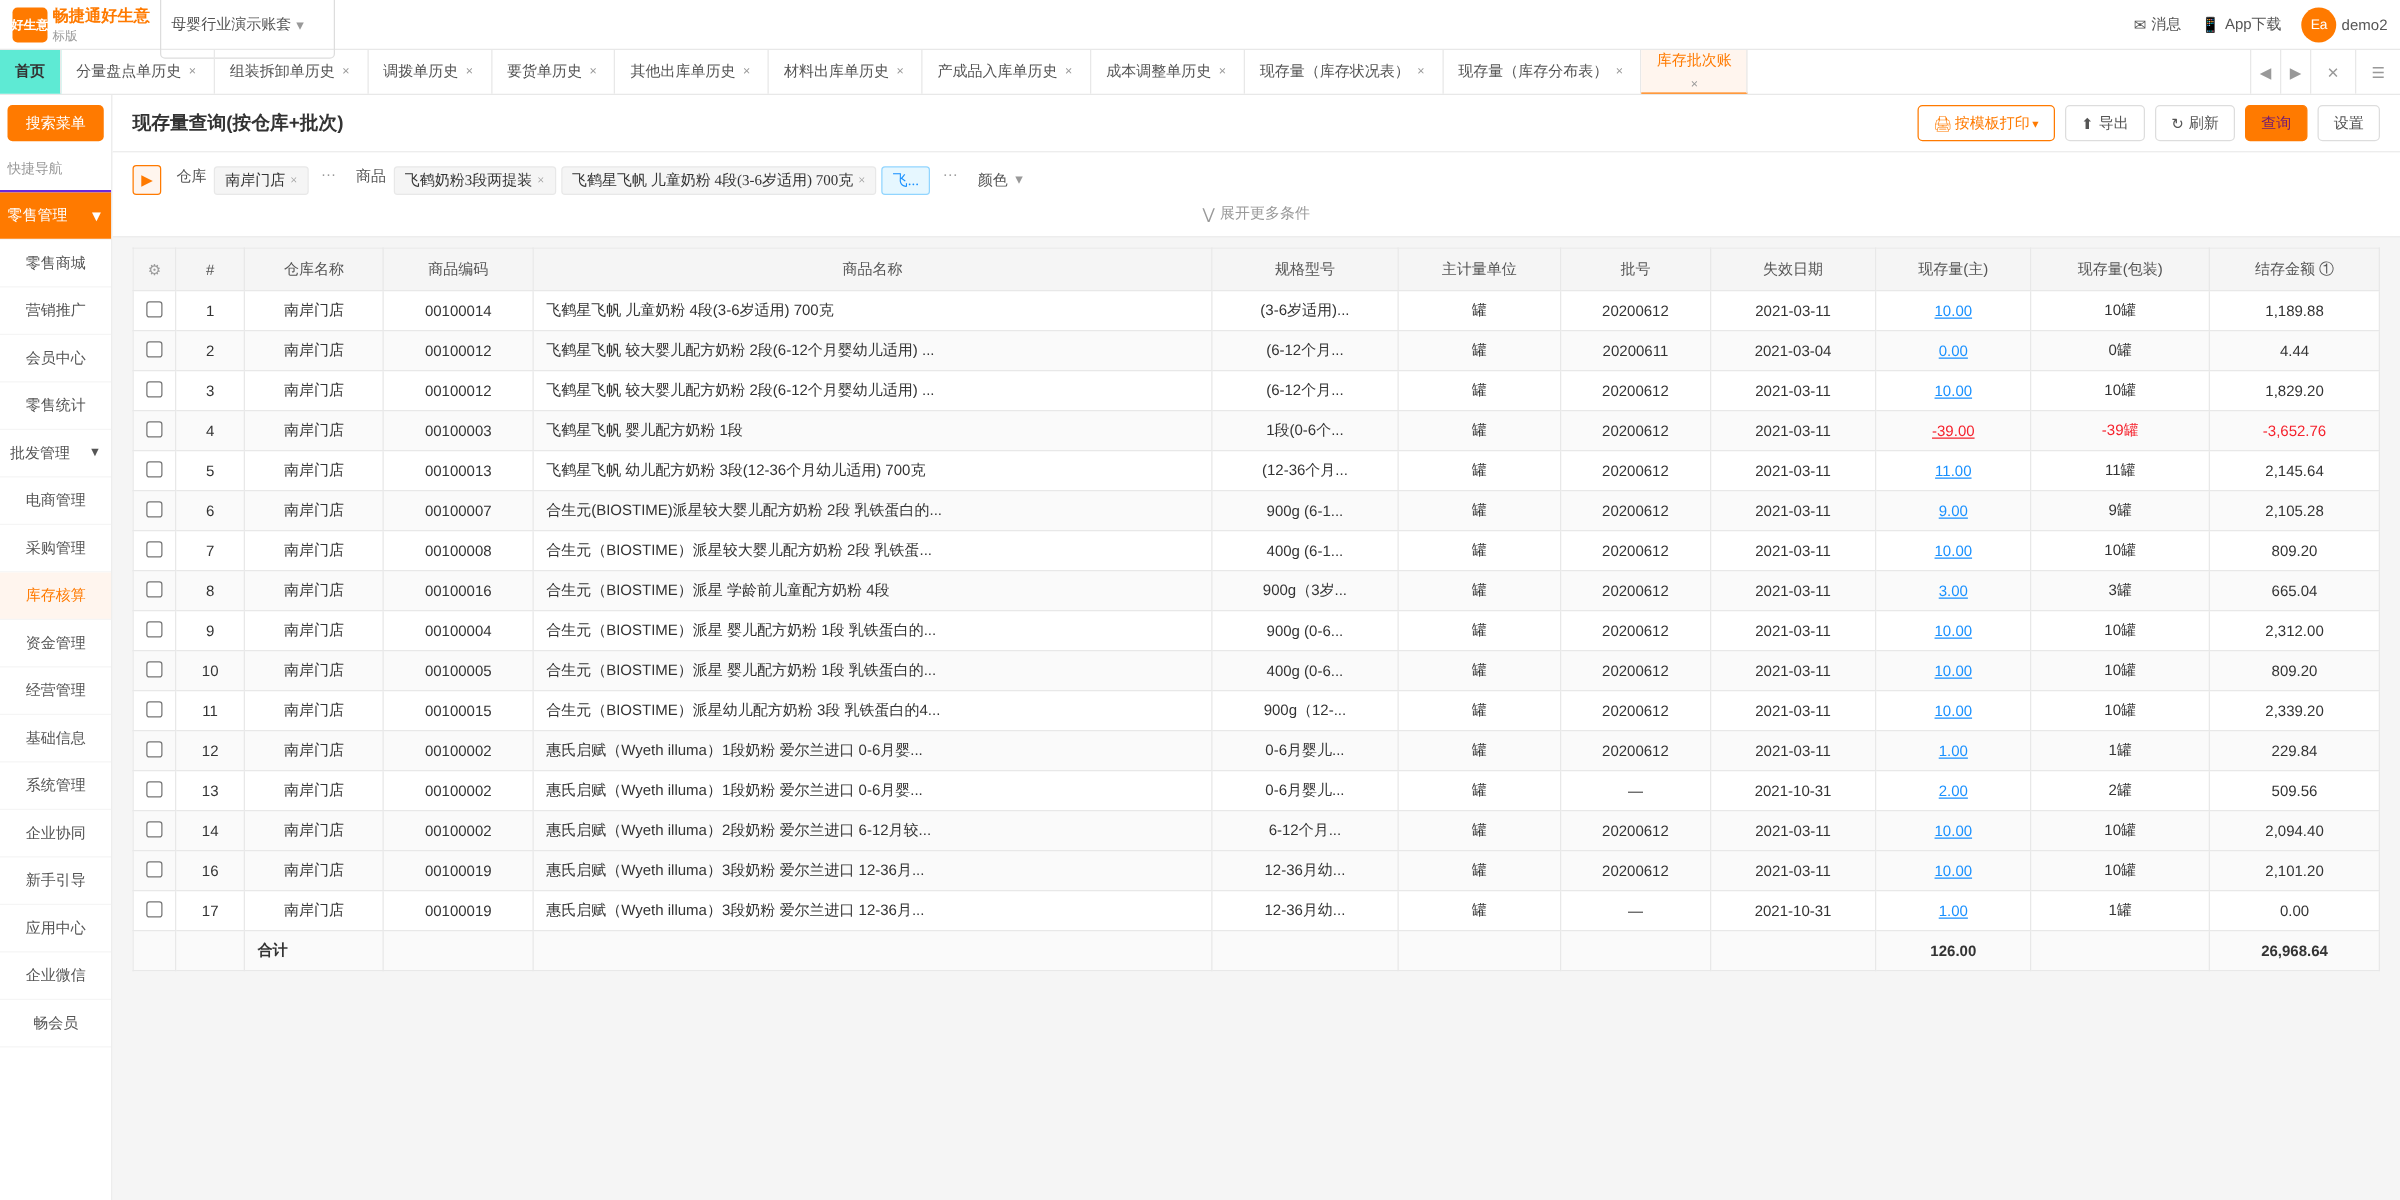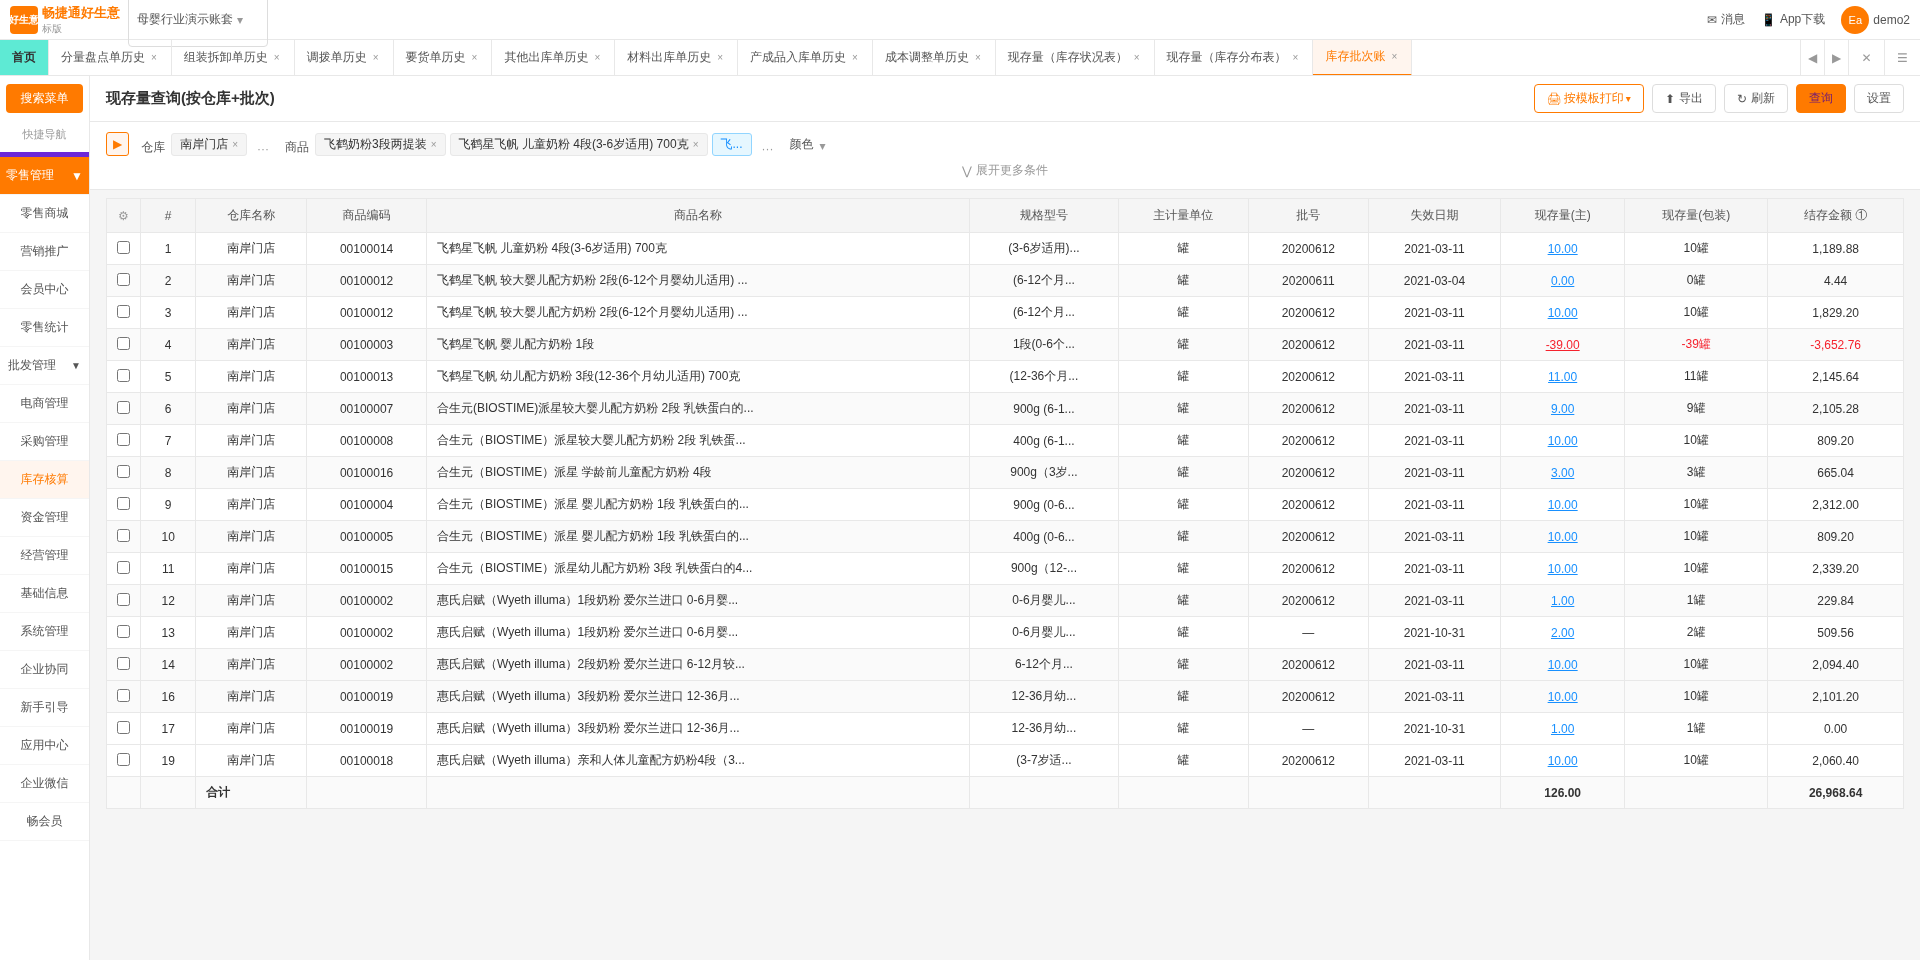--- a/index.html
+++ b/index.html
@@ -11,53 +11,53 @@
     .logo-icon { width: 28px; height: 28px; background: #ff7a00; border-radius: 4px; display: flex; align-items: center; justify-content: center; color: #fff; font-size: 10px; font-weight: bold; }
     .industry-selector { display: flex; align-items: center; border: 1px solid #ddd; border-radius: 4px; padding: 18px 8px; cursor: pointer; gap: 4px; font-size: 12px; color: #555; min-width: 140px; }
     .top-right { margin-left: auto; display: flex; align-items: center; gap: 16px; }
     .top-right-item { display: flex; align-items: center; gap: 4px; cursor: pointer; color: #555; font-size: 12px; }
     .avatar { width: 28px; height: 28px; border-radius: 50%; background: #ff7a00; display: flex; align-items: center; justify-content: center; color: #fff; font-size: 11px; }
 
     
     .nav-tabs { display: flex; align-items: center; background: #fff; border-bottom: 1px solid #e8e8e8; padding: 0; overflow: hidden; height: 36px; }
     .nav-tab { display: flex; align-items: center; padding: 0 12px; height: 36px; cursor: pointer; border-right: 1px solid #e8e8e8; white-space: nowrap; font-size: 12px; color: #555; gap: 4px; flex-shrink: 0; }
     .nav-tab.home { background: #5eead4; color: #333; font-weight: bold; }
-    .nav-tab.active { background: #fff5ee; color: #ff7a00; border-bottom: 2px solid #ff7a00; }
+    .nav-tab.active { background: #fff5ee; color: #ff7a00; border-bottom: 2px solid #ff7a00; flex-direction: column; }
     .nav-tab .close-btn { color: #999; cursor: pointer; font-size: 10px; padding: 1px 2px; }
     .nav-arrows { display: flex; align-items: center; margin-left: auto; }
     .nav-arrow { width: 24px; height: 36px; display: flex; align-items: center; justify-content: center; cursor: pointer; border-left: 1px solid #e8e8e8; color: #999; }
     .nav-close-all { width: 36px; height: 36px; display: flex; align-items: center; justify-content: center; cursor: pointer; border-left: 1px solid #e8e8e8; color: #999; }
 
     
     .main-layout { display: flex; height: calc(100vh - 76px); }
 
     
     .sidebar { width: 90px; background: #fff; border-right: 1px solid #e8e8e8; display: flex; flex-direction: column; overflow-y: auto; flex-shrink: 0; }
     .sidebar-search { padding: 8px 6px; }
     .sidebar-search-btn { background: #ff7a00; color: #fff; border: none; border-radius: 4px; width: 100%; padding: 6px 0; cursor: pointer; font-size: 12px; }
-    .sidebar-quick { padding: 4px 6px 8px; border-bottom: 5px solid #6d28d9; text-align: center; }
+    .sidebar-quick { padding: 4px 6px 8px; border-bottom: 2px solid #6d28d9; }
     .sidebar-quick-label { color: #999; font-size: 11px; padding: 2px 0; }
     .sidebar-item { padding: 10px 6px; text-align: center; cursor: pointer; border-bottom: 1px solid #f5f5f5; font-size: 12px; color: #555; display: flex; flex-direction: column; align-items: center; gap: 2px; }
     .sidebar-item.active { background: #ff7a00; color: #fff; }
 
     
     .content { flex: 1; display: flex; flex-direction: column; overflow: hidden; background: #f5f5f5; }
 
     
     .page-header { background: #fff; padding: 8px 16px; display: flex; align-items: center; justify-content: space-between; border-bottom: 1px solid #e8e8e8; }
     .page-title { font-size: 15px; font-weight: bold; color: #333; }
     .page-actions { display: flex; align-items: center; gap: 8px; }
     .btn { display: flex; align-items: center; gap: 4px; padding: 5px 12px; border-radius: 4px; cursor: pointer; font-size: 12px; border: 1px solid #ddd; background: #fff; color: #555; }
     .btn-primary { background: #ff7a00; color: #701a75; border-color: #ff7a00; }
     .btn-outline { background: #fff; color: #ff7a00; border-color: #ff7a00; }
 
     
     .filter-bar { background: #fff; padding: 10px 16px; border-bottom: 1px solid #e8e8e8; }
     .filter-row { display: flex; align-items: center; gap: 12px; flex-wrap: wrap; }
-    .filter-item { display: flex; align-items: flex-end; gap: 6px; }
+    .filter-item { display: flex; align-items: flex-start; gap: 6px; font-family: Liberation Serif, serif; }
     .filter-label { color: #555; font-size: 12px; white-space: nowrap; }
     .filter-tags { display: flex; align-items: center; gap: 4px; flex-wrap: wrap; }
     .filter-tag { background: #f5f5f5; border: 1px solid #e8e8e8; border-radius: 3px; padding: 2px 8px; font-size: 12px; display: flex; align-items: center; gap: 4px; color: #333; }
     .filter-tag .tag-close { cursor: pointer; color: #999; font-size: 10px; }
     .filter-dots { color: #999; cursor: pointer; padding: 0 4px; }
     .expand-btn { display: flex; align-items: center; gap: 4px; color: #999; cursor: pointer; font-size: 12px; margin: 6px auto 0; width: fit-content; }
 
     
     .table-container { flex: 1; overflow: auto; padding: 8px 16px; }
     .data-table { width: 100%; border-collapse: collapse; background: #fff; font-size: 12px; }
@@ -541,34 +541,20 @@
                 <td>00100019</td>
                 <td style="text-align: left;">惠氏启赋（Wyeth illuma）3段奶粉 爱尔兰进口 12-36月...</td>
                 <td>12-36月幼...</td>
                 <td>罐</td>
                 <td>—</td>
                 <td>2021-10-31</td>
                 <td style="color: rgb(24, 144, 255); text-decoration: underline; cursor: pointer;">1.00</td>
                 <td>1罐</td>
                 <td>0.00</td>
               </tr>
-              <tr style="background: rgb(255, 255, 255);">
-                <td><input type="checkbox" style=""></td>
-                <td class="row-num">19</td>
-                <td>南岸门店</td>
-                <td>00100018</td>
-                <td style="text-align: left;">惠氏启赋（Wyeth illuma）亲和人体儿童配方奶粉4段（3...</td>
-                <td>(3-7岁适...</td>
-                <td>罐</td>
-                <td>20200612</td>
-                <td>2021-03-11</td>
-                <td style="color: rgb(24, 144, 255); text-decoration: underline; cursor: pointer;">10.00</td>
-                <td>10罐</td>
-                <td>2,060.40</td>
-              </tr>
             </tbody>
           <tfoot>
             <tr class="summary">
               <td></td>
               <td></td>
               <td style="text-align:left;font-weight:bold;">合计</td>
               <td></td>
               <td></td>
               <td></td>
               <td></td>

